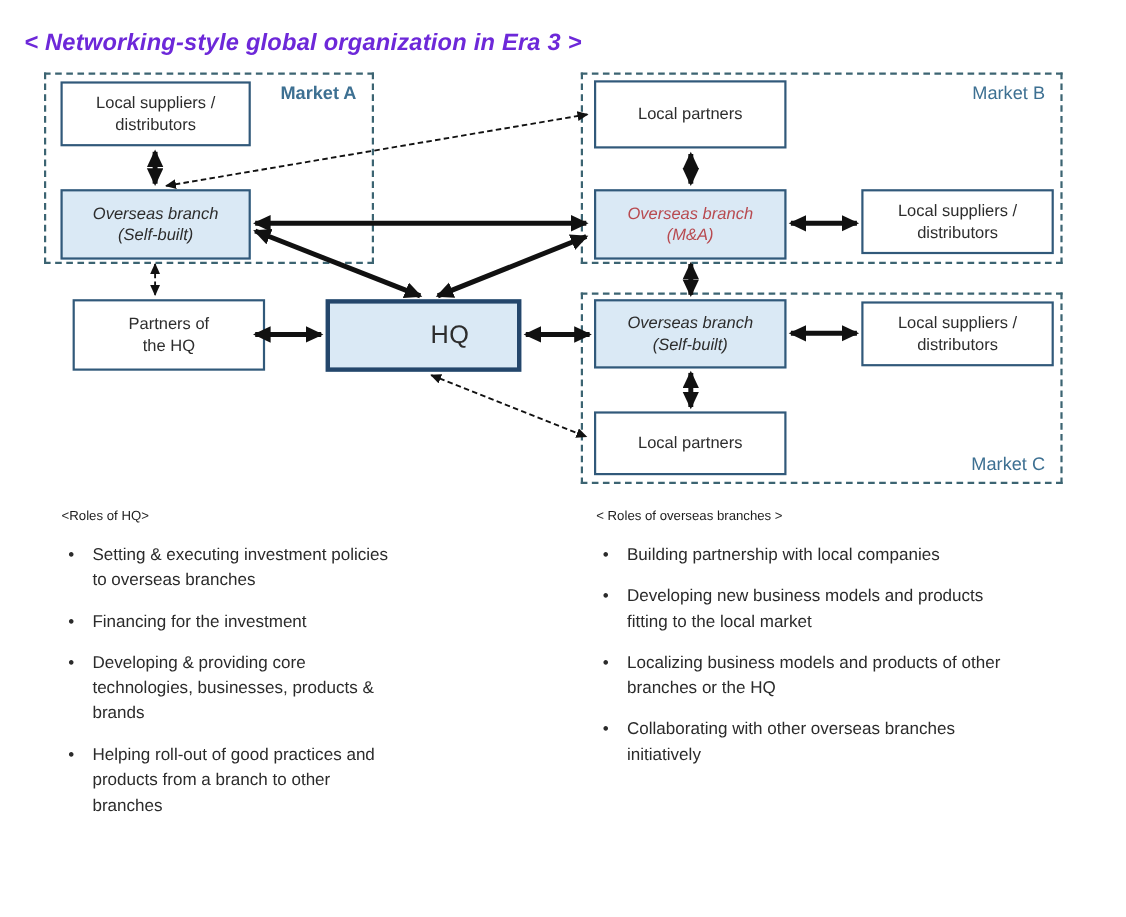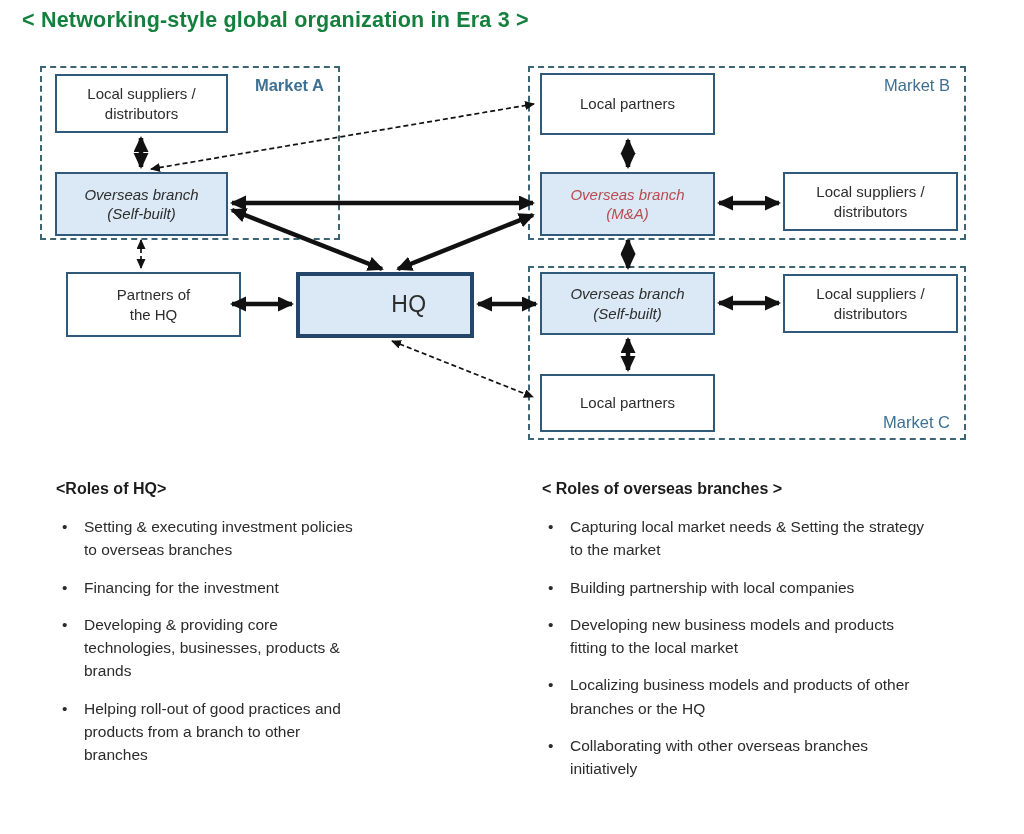--- a/index.html
+++ b/index.html
@@ -1,42 +1,42 @@
 <!DOCTYPE html>
 <html><head>
 <meta charset="utf-8">
 <style>
   html,body{margin:0;padding:0;}
   body{
     width:1024px;height:834px;background:#ffffff;position:relative;overflow:hidden;
     font-family:"Liberation Sans","DejaVu Sans",sans-serif;color:#2d2d2d;
   }
   .title{
-    position:absolute;left:22px;top:8px;font-size:21.5px;font-weight:bold;color:#15803d;
-    letter-spacing:.2px;white-space:nowrap;
+    position:absolute;left:22px;top:26px;font-size:21.5px;font-weight:bold;color:#6d28d9;
+    letter-spacing:.2px;white-space:nowrap;font-style:italic;
   }
   .market{
     position:absolute;border:2px dashed #3c6472;box-sizing:border-box;z-index:1;background:transparent;
   }
   .market-label{
     position:absolute;font-size:16.5px;color:#3d7092;z-index:2;
   }
   .node{
     position:absolute;display:flex;align-items:center;justify-content:center;text-align:center;
     background:#ffffff;border:2px solid #31597a;box-sizing:border-box;color:#2d2d2d;
     font-size:15px;line-height:1.3;white-space:pre-line;z-index:3;
   }
   .node.branch{background:#dae9f5;font-style:italic;}
   .node.mna{color:#b84a50;}
   .node.hq{border:4px solid #24466b;background:#dae9f5;font-size:23px;letter-spacing:.5px;padding-left:48px;}
   #arrows{position:absolute;left:0;top:0;z-index:4;pointer-events:none;}
   .roles{position:absolute;top:462px;z-index:1;}
   .roles.left{left:56px;width:386px;}
   .roles.right{left:542px;width:478px;}
-  .roles h2{font-size:16px;font-weight:bold;color:#1c1c1c;margin:18px 0 17px 0;}
+  .roles h2{font-size:12px;font-weight:normal;color:#1c1c1c;margin:0 0 17px 0;}
   .roles ul{list-style:none;margin:0;padding:0;}
   .roles li{
     position:relative;padding-left:28px;margin-bottom:14px;font-size:15.5px;line-height:1.5;
     color:#2b2b2b;white-space:pre-line;
   }
   .roles li::before{content:"•";position:absolute;left:6px;top:0;}
 </style>
 </head>
 <body>
 
@@ -113,22 +113,20 @@
 brands</li>
       <li>Helping roll-out of good practices and
 products from a branch to other
 branches</li>
     </ul>
 </div>
 
 <div class="roles right">
   <h2>&lt; Roles of overseas branches &gt;</h2>
   <ul>
-      <li>Capturing local market needs &amp; Setting the strategy
-to the market</li>
       <li>Building partnership with local companies</li>
       <li>Developing new business models and products
 fitting to the local market</li>
       <li>Localizing business models and products of other
 branches or the HQ</li>
       <li>Collaborating with other overseas branches
 initiatively</li>
     </ul>
 </div>
 

